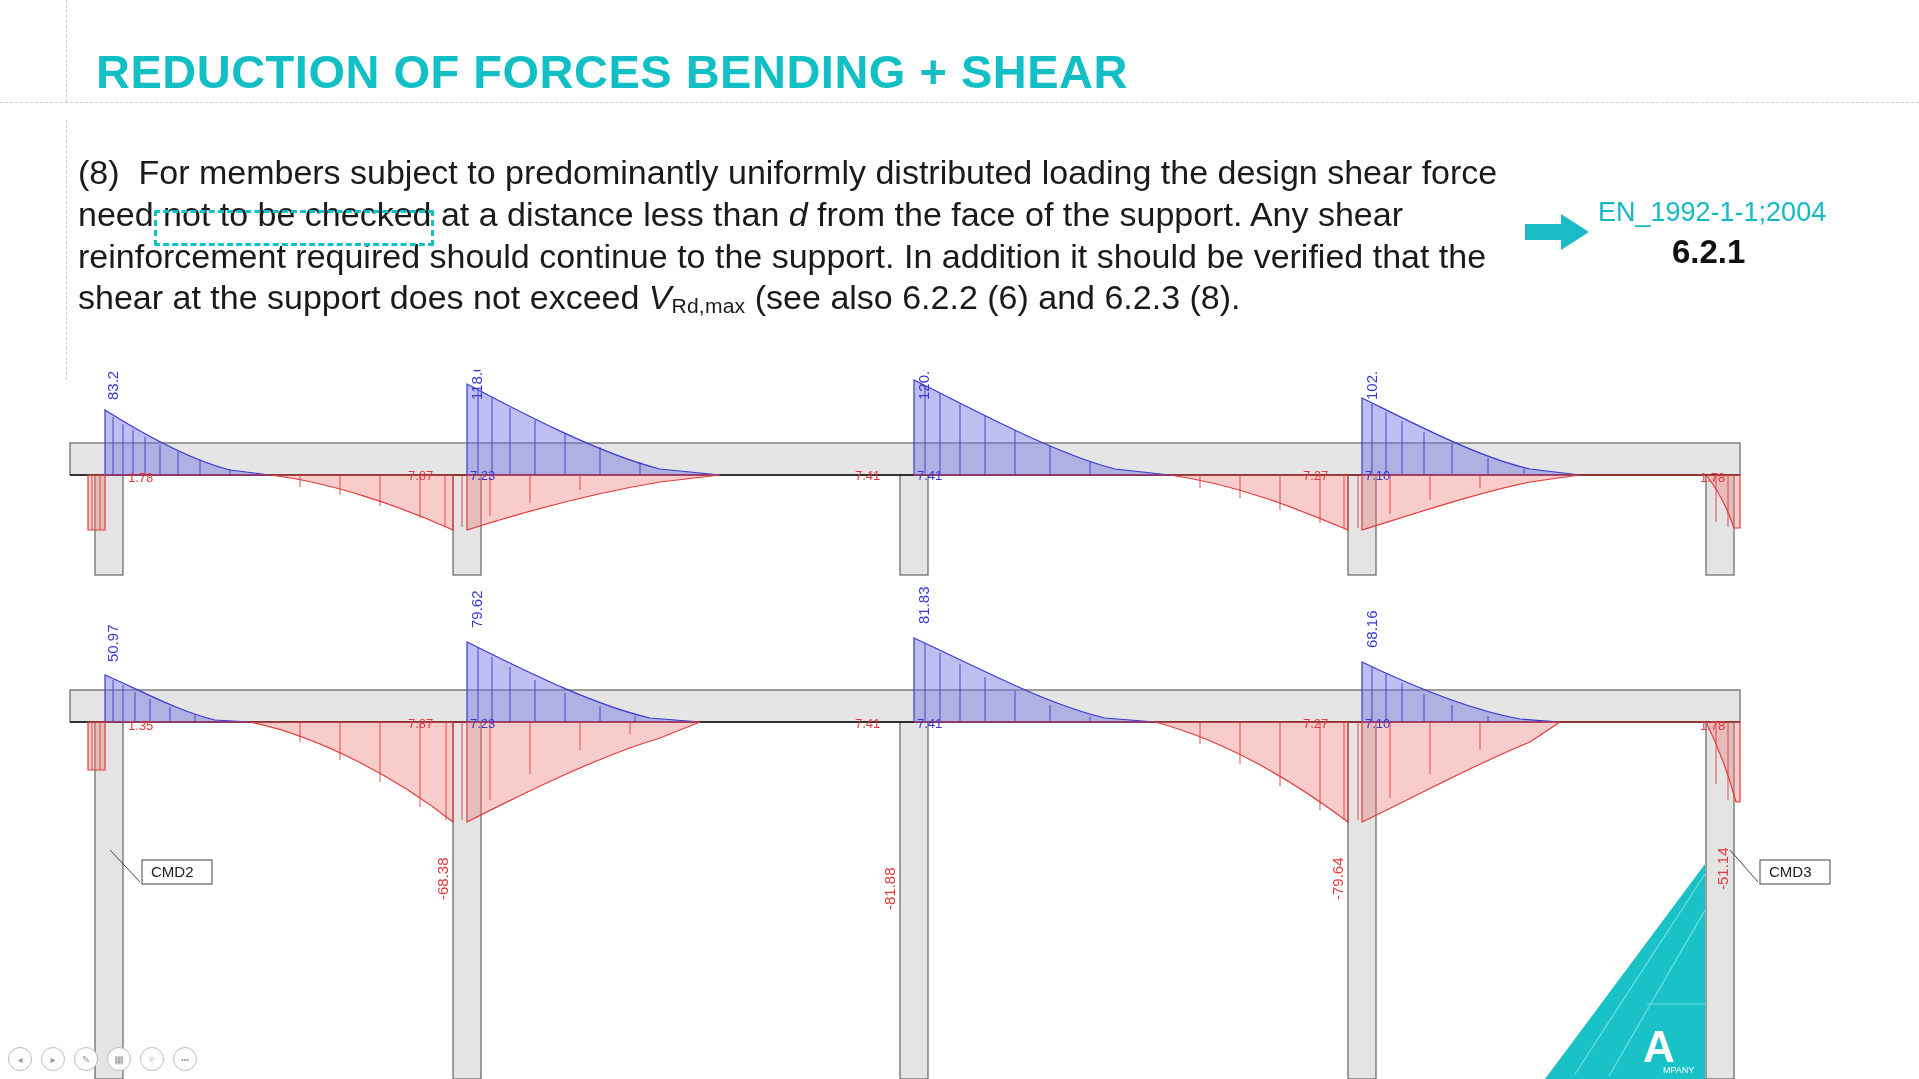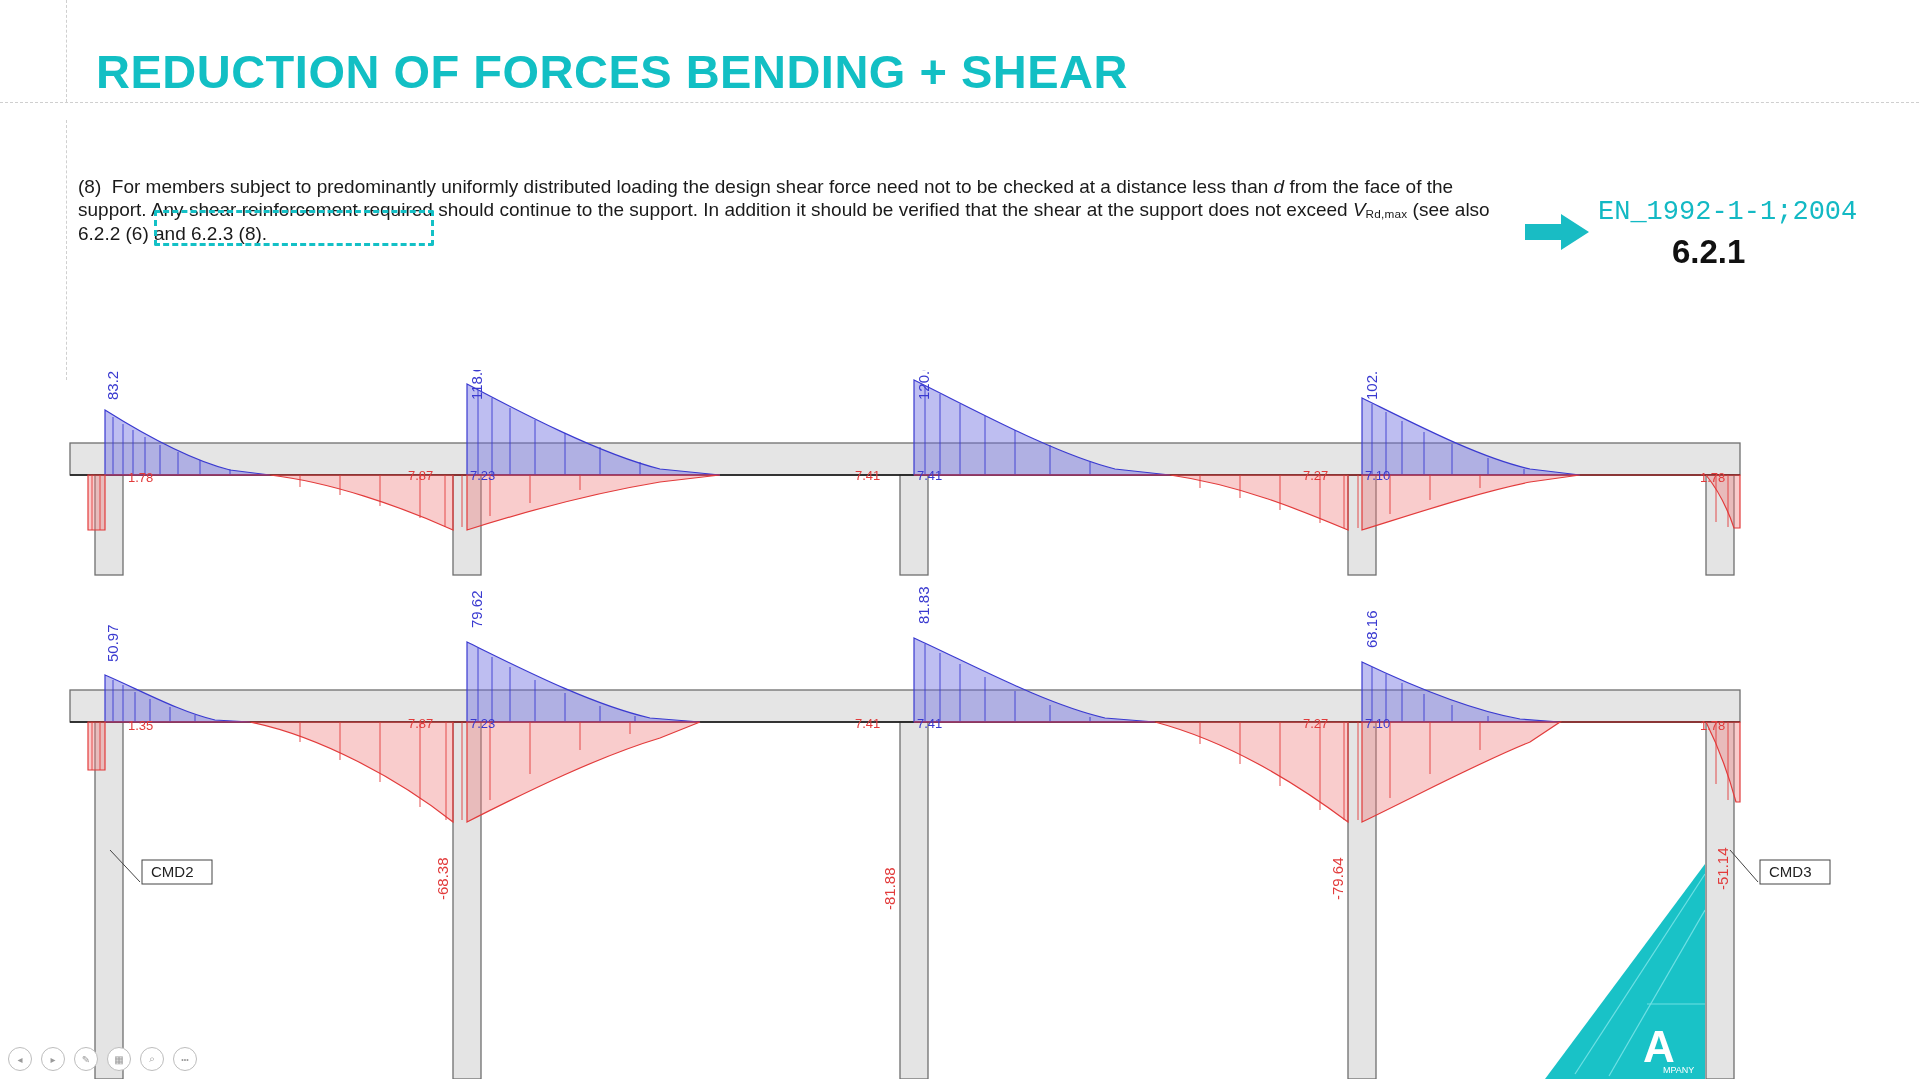--- a/index.html
+++ b/index.html
@@ -50,23 +50,23 @@
     font-weight: 600;
     letter-spacing: 0.5px;
     color: #12bfc4;
     white-space: nowrap;
   }
 
   
   #clause {
     position: absolute;
     left: 78px;
-    top: 175px;
+    top: 152px;
     width: 1440px;
-    font-size: 19px;
+    font-size: 34px;
     line-height: 1.23;
     color: #1a1a1a;
   }
   #clause .ital { font-style: italic; }
   #clause sub  { font-size: 0.62em; vertical-align: -0.18em; letter-spacing: .2px;}
 
   
   #highlight-box {
     position: absolute;
     left: 154px;
@@ -86,21 +86,20 @@
     width: 66px;
     height: 40px;
   }
   #ref-code {
     position: absolute;
     left: 1598px;
     top: 197px;
     font-size: 27px;
     color: #13b9c4;
     white-space: nowrap;
-    font-family: Liberation Mono, monospace;
   }
   #ref-clause {
     position: absolute;
     left: 1672px;
     top: 233px;
     font-size: 33px;
     font-weight: bold;
     color: #111;
     white-space: nowrap;
   }

